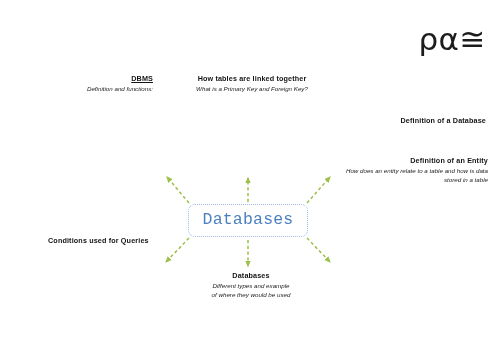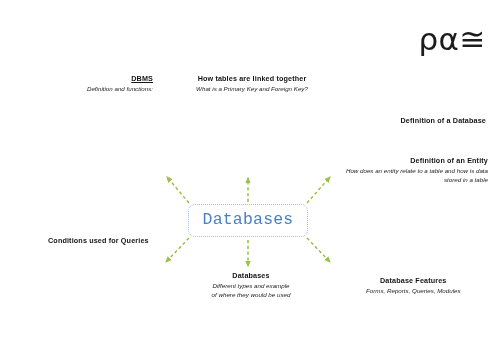--- a/index.html
+++ b/index.html
@@ -146,18 +146,14 @@
   <div class="node align-left" style="left:48px; top:236px;">
     <div class="title">Conditions used for Queries</div>
   </div>
 
   <div class="node align-center" style="left:196px; top:271px; width:110px;">
     <div class="title">Databases</div>
     <div class="sub">Different types and example
 of where they would be used</div>
   </div>
 
-  <div class="node align-left" style="left:366px; top:276px;">
-    <div class="title">Database Features</div>
-    <div class="sub">Forms, Reports, Queries, Modules</div>
-  </div>
 
 </div>
 
 </body></html>

